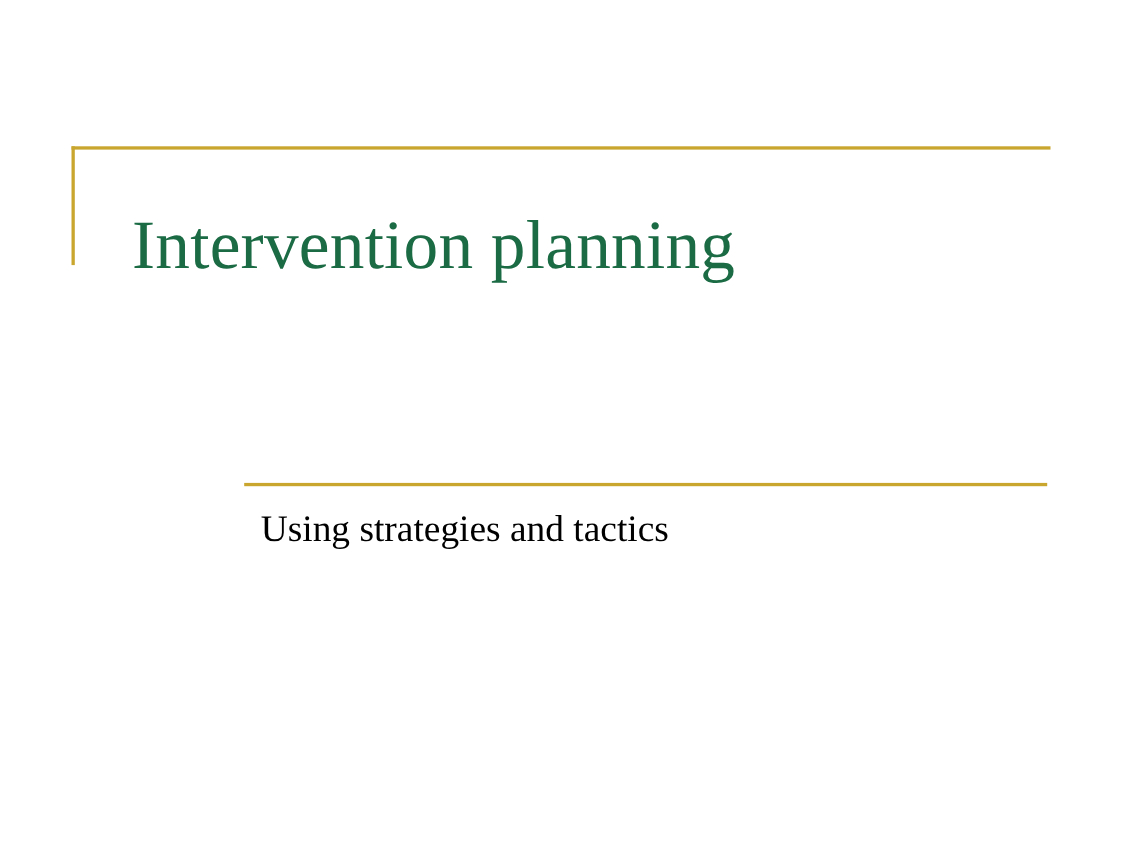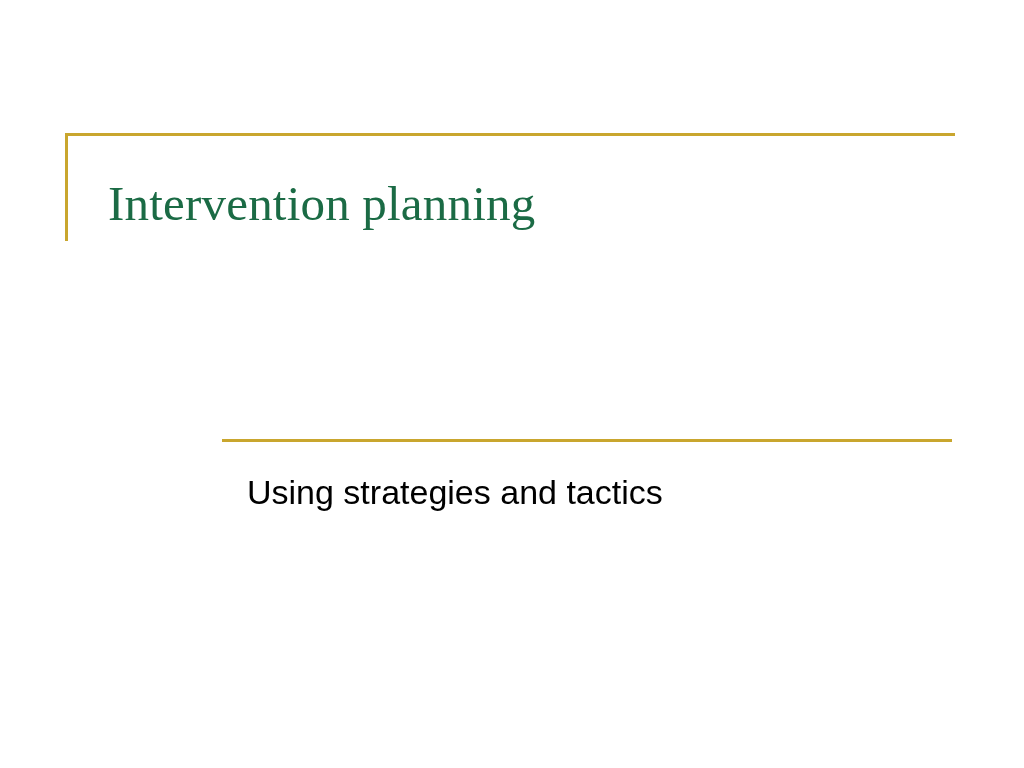--- a/index.html
+++ b/index.html
@@ -50,27 +50,27 @@
     height: 108px;
     background: #c9a62e;
   }
 
   .title-text {
     position: absolute;
     left: 108px;
     top: 178px;
     width: 840px;
     font-family: "Liberation Serif", "DejaVu Serif", serif;
-    font-size: 49px;
+    font-size: 63px;
     font-weight: normal;
     line-height: 1.05;
     color: #1b6b45;
     letter-spacing: 0.2px;
     white-space: nowrap;
-    margin: 0;
+    margin: 12px;
   }
 
   
 
   .subtitle-block {
     position: absolute;
     left: 0;
     top: 0;
     width: 1024px;
     height: 560px;
@@ -83,27 +83,27 @@
     width: 730px;
     height: 3px;
     background: #c9a62e;
   }
 
   .subtitle-text {
     position: absolute;
     left: 230px;
     top: 455px;
     width: 740px;
-    font-family: Liberation Sans, sans-serif;
+    font-family: Liberation Serif, serif;
     font-size: 34px;
     font-weight: normal;
     line-height: 1.2;
     color: #000000;
     white-space: nowrap;
-    margin: 17px;
+    margin: 7px;
   }
 
   
 
   .content-area {
     position: absolute;
     left: 0;
     top: 520px;
     width: 1024px;
     height: 248px;

